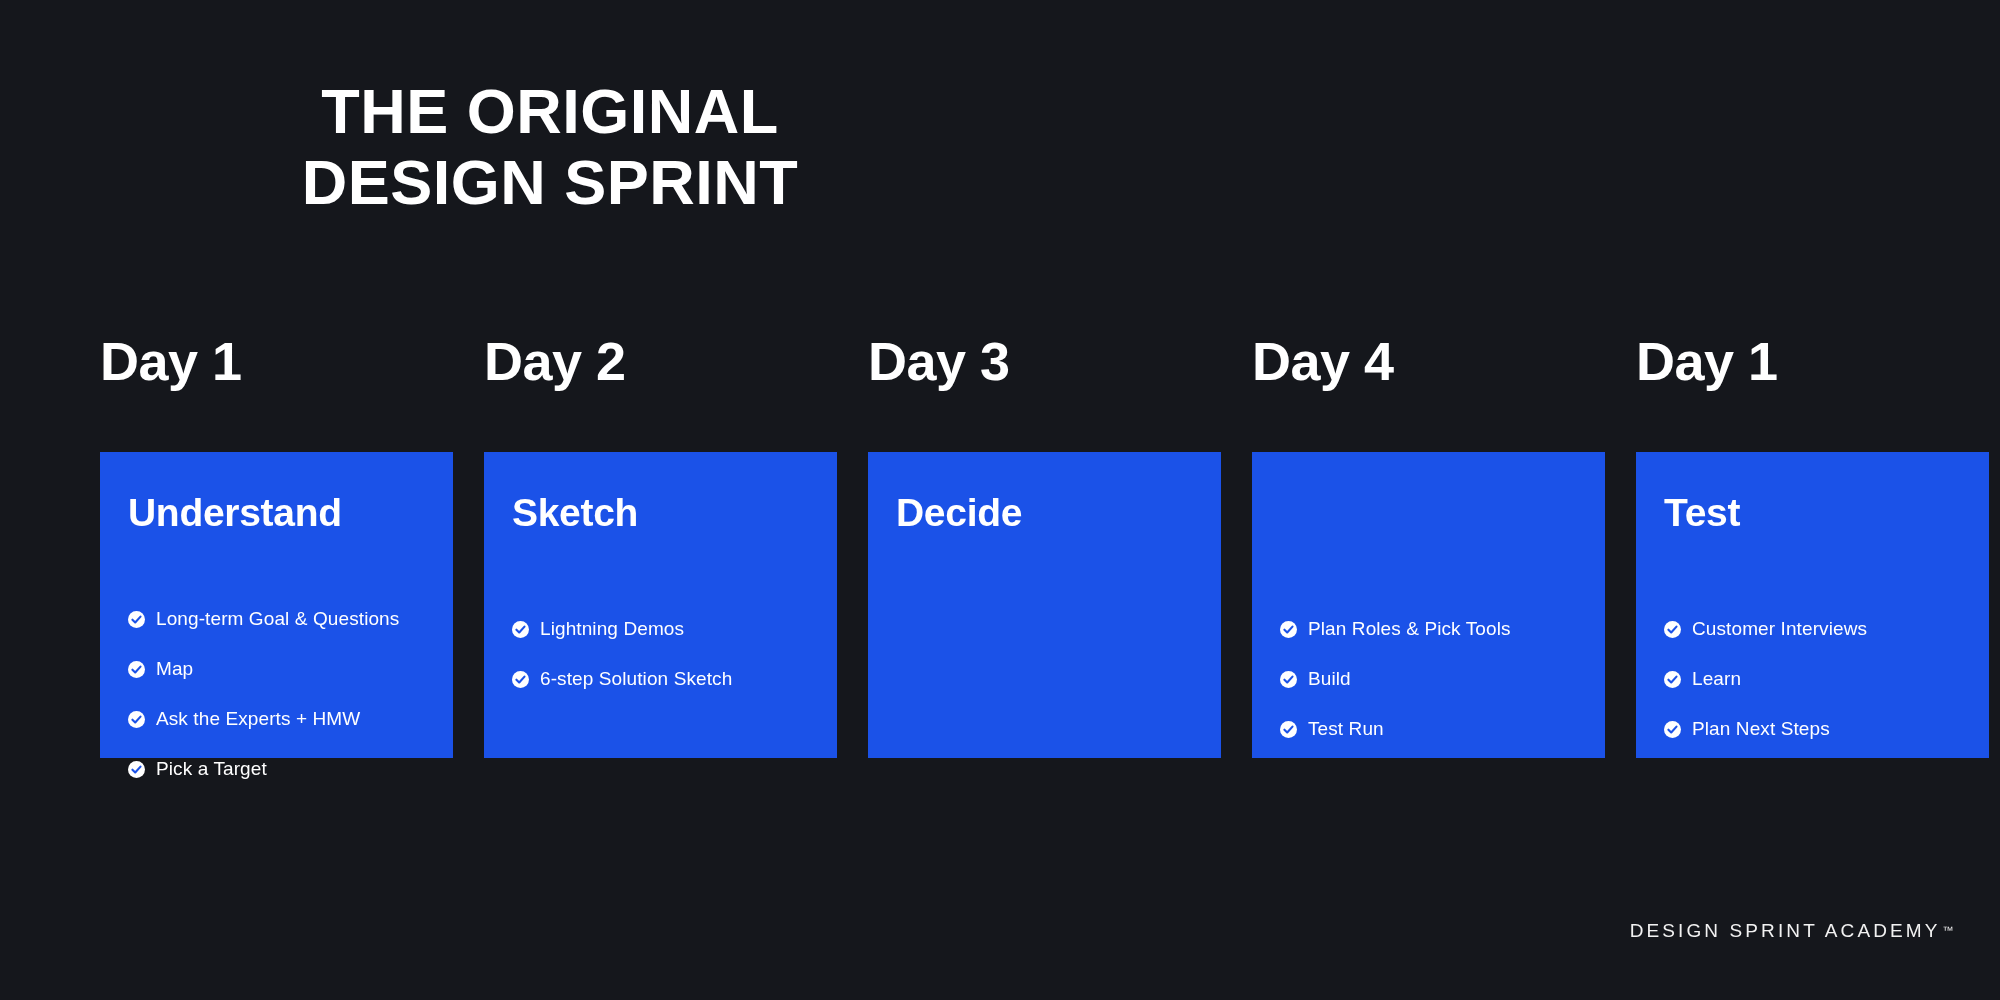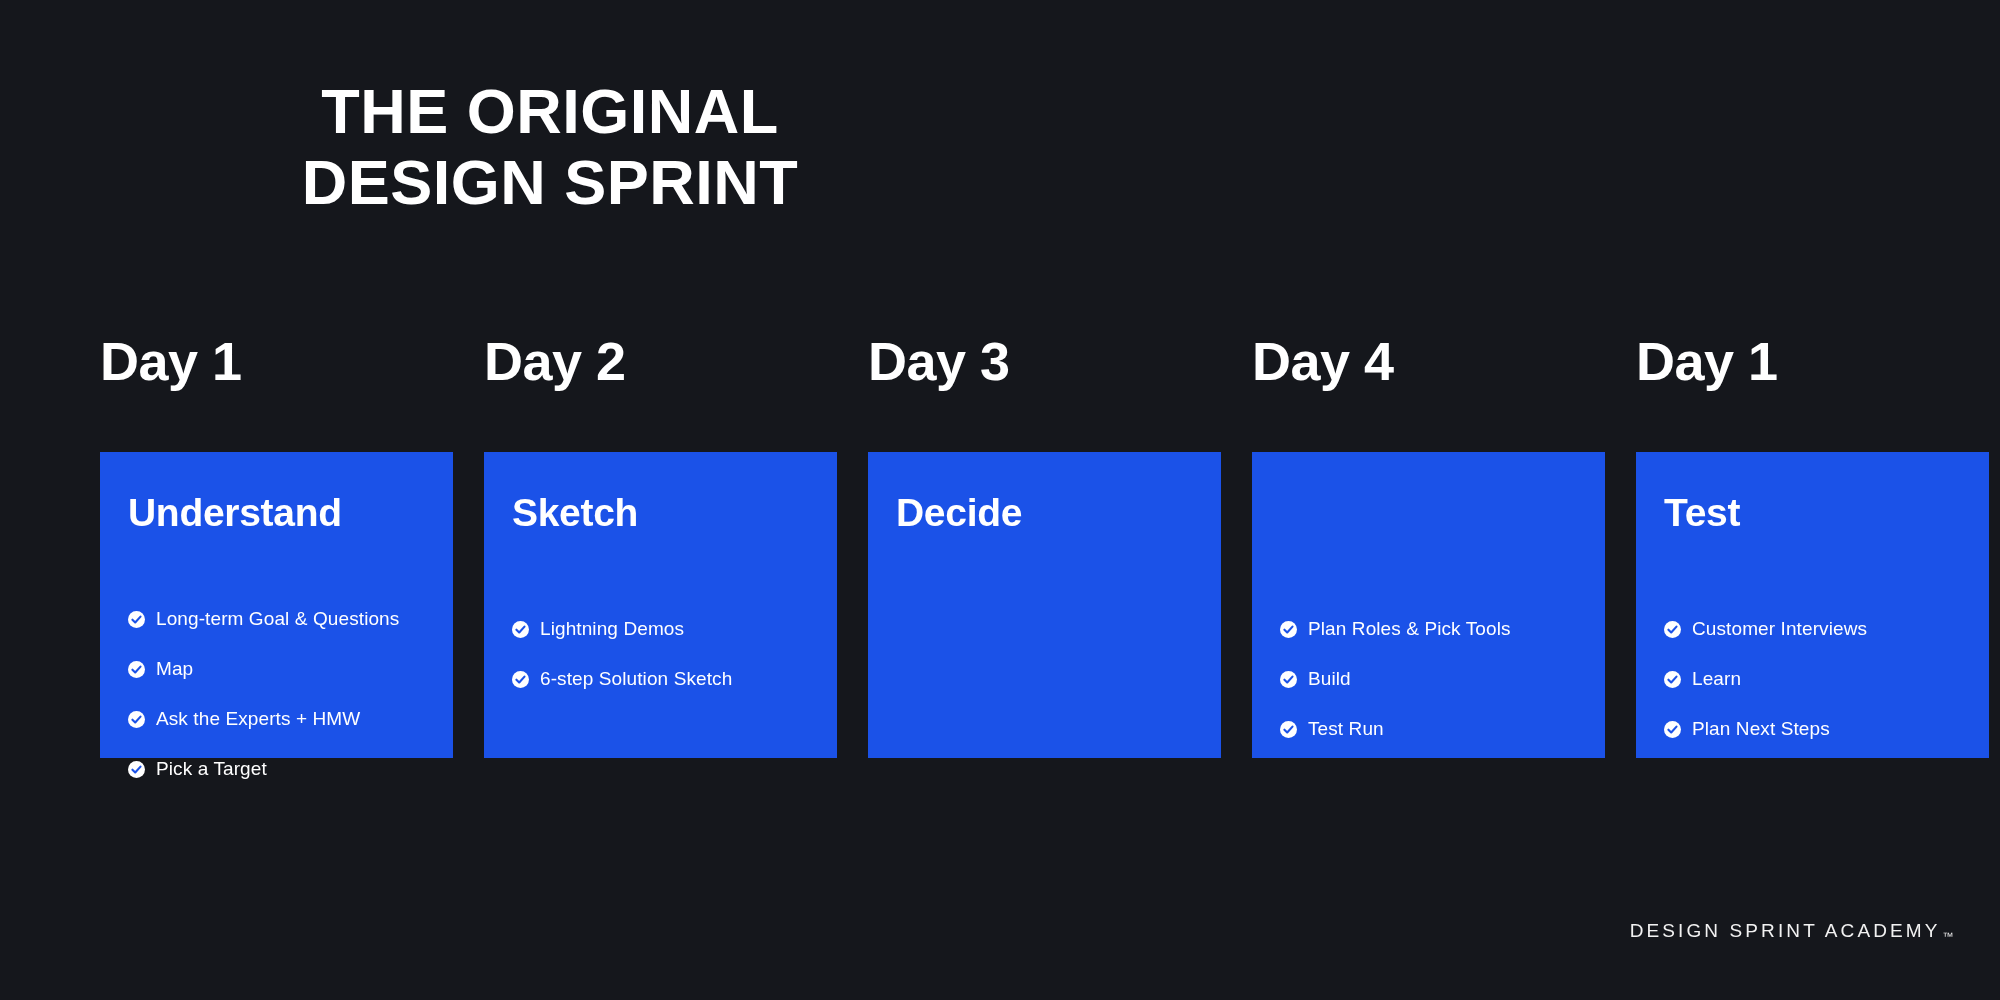--- a/index.html
+++ b/index.html
@@ -133,21 +133,21 @@
     line-height: 22px;
     letter-spacing: 0.1px;
   }
 
   
   #footer-logo {
     position: absolute;
     right: 46px;
     bottom: 58px;
     display: flex;
-    align-items: flex-end;
+    align-items: center;
     color: #ffffff;
   }
   #footer-logo .logo-text {
     font-family: "Liberation Sans", sans-serif;
     font-weight: normal;
     font-size: 19px;
     letter-spacing: 3.1px;
     line-height: 22px;
     color: #f2f2f2;
   }

